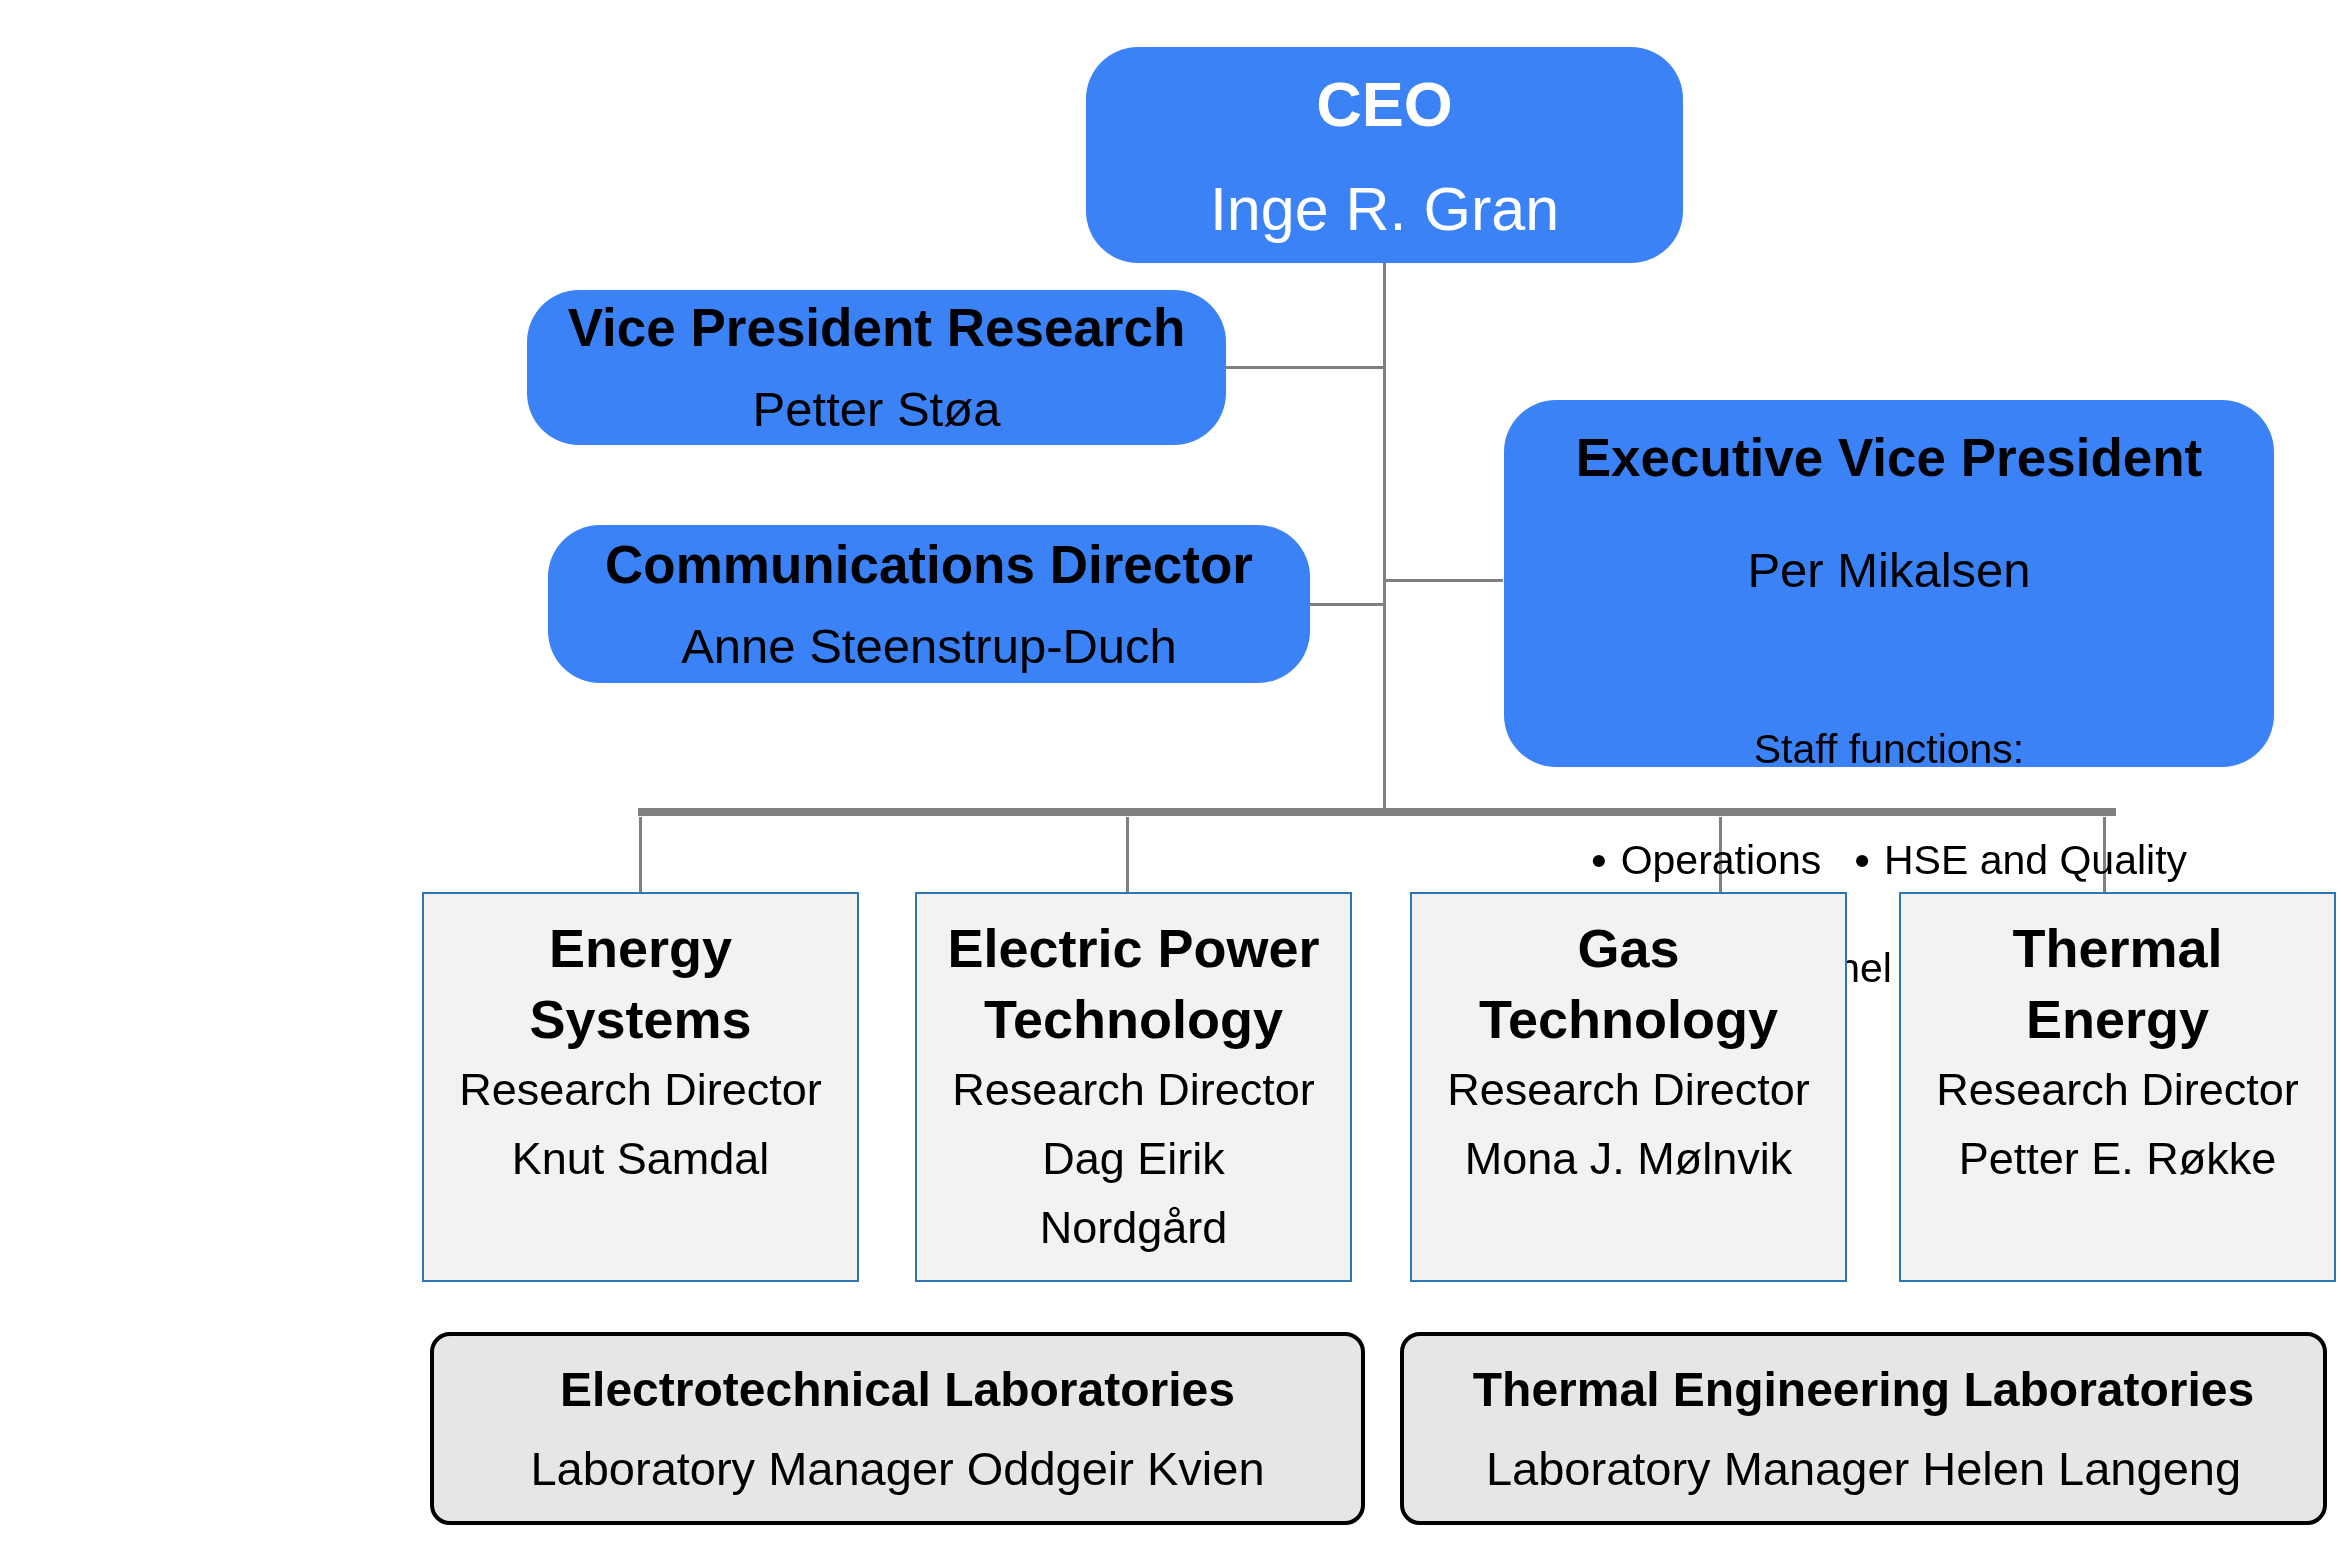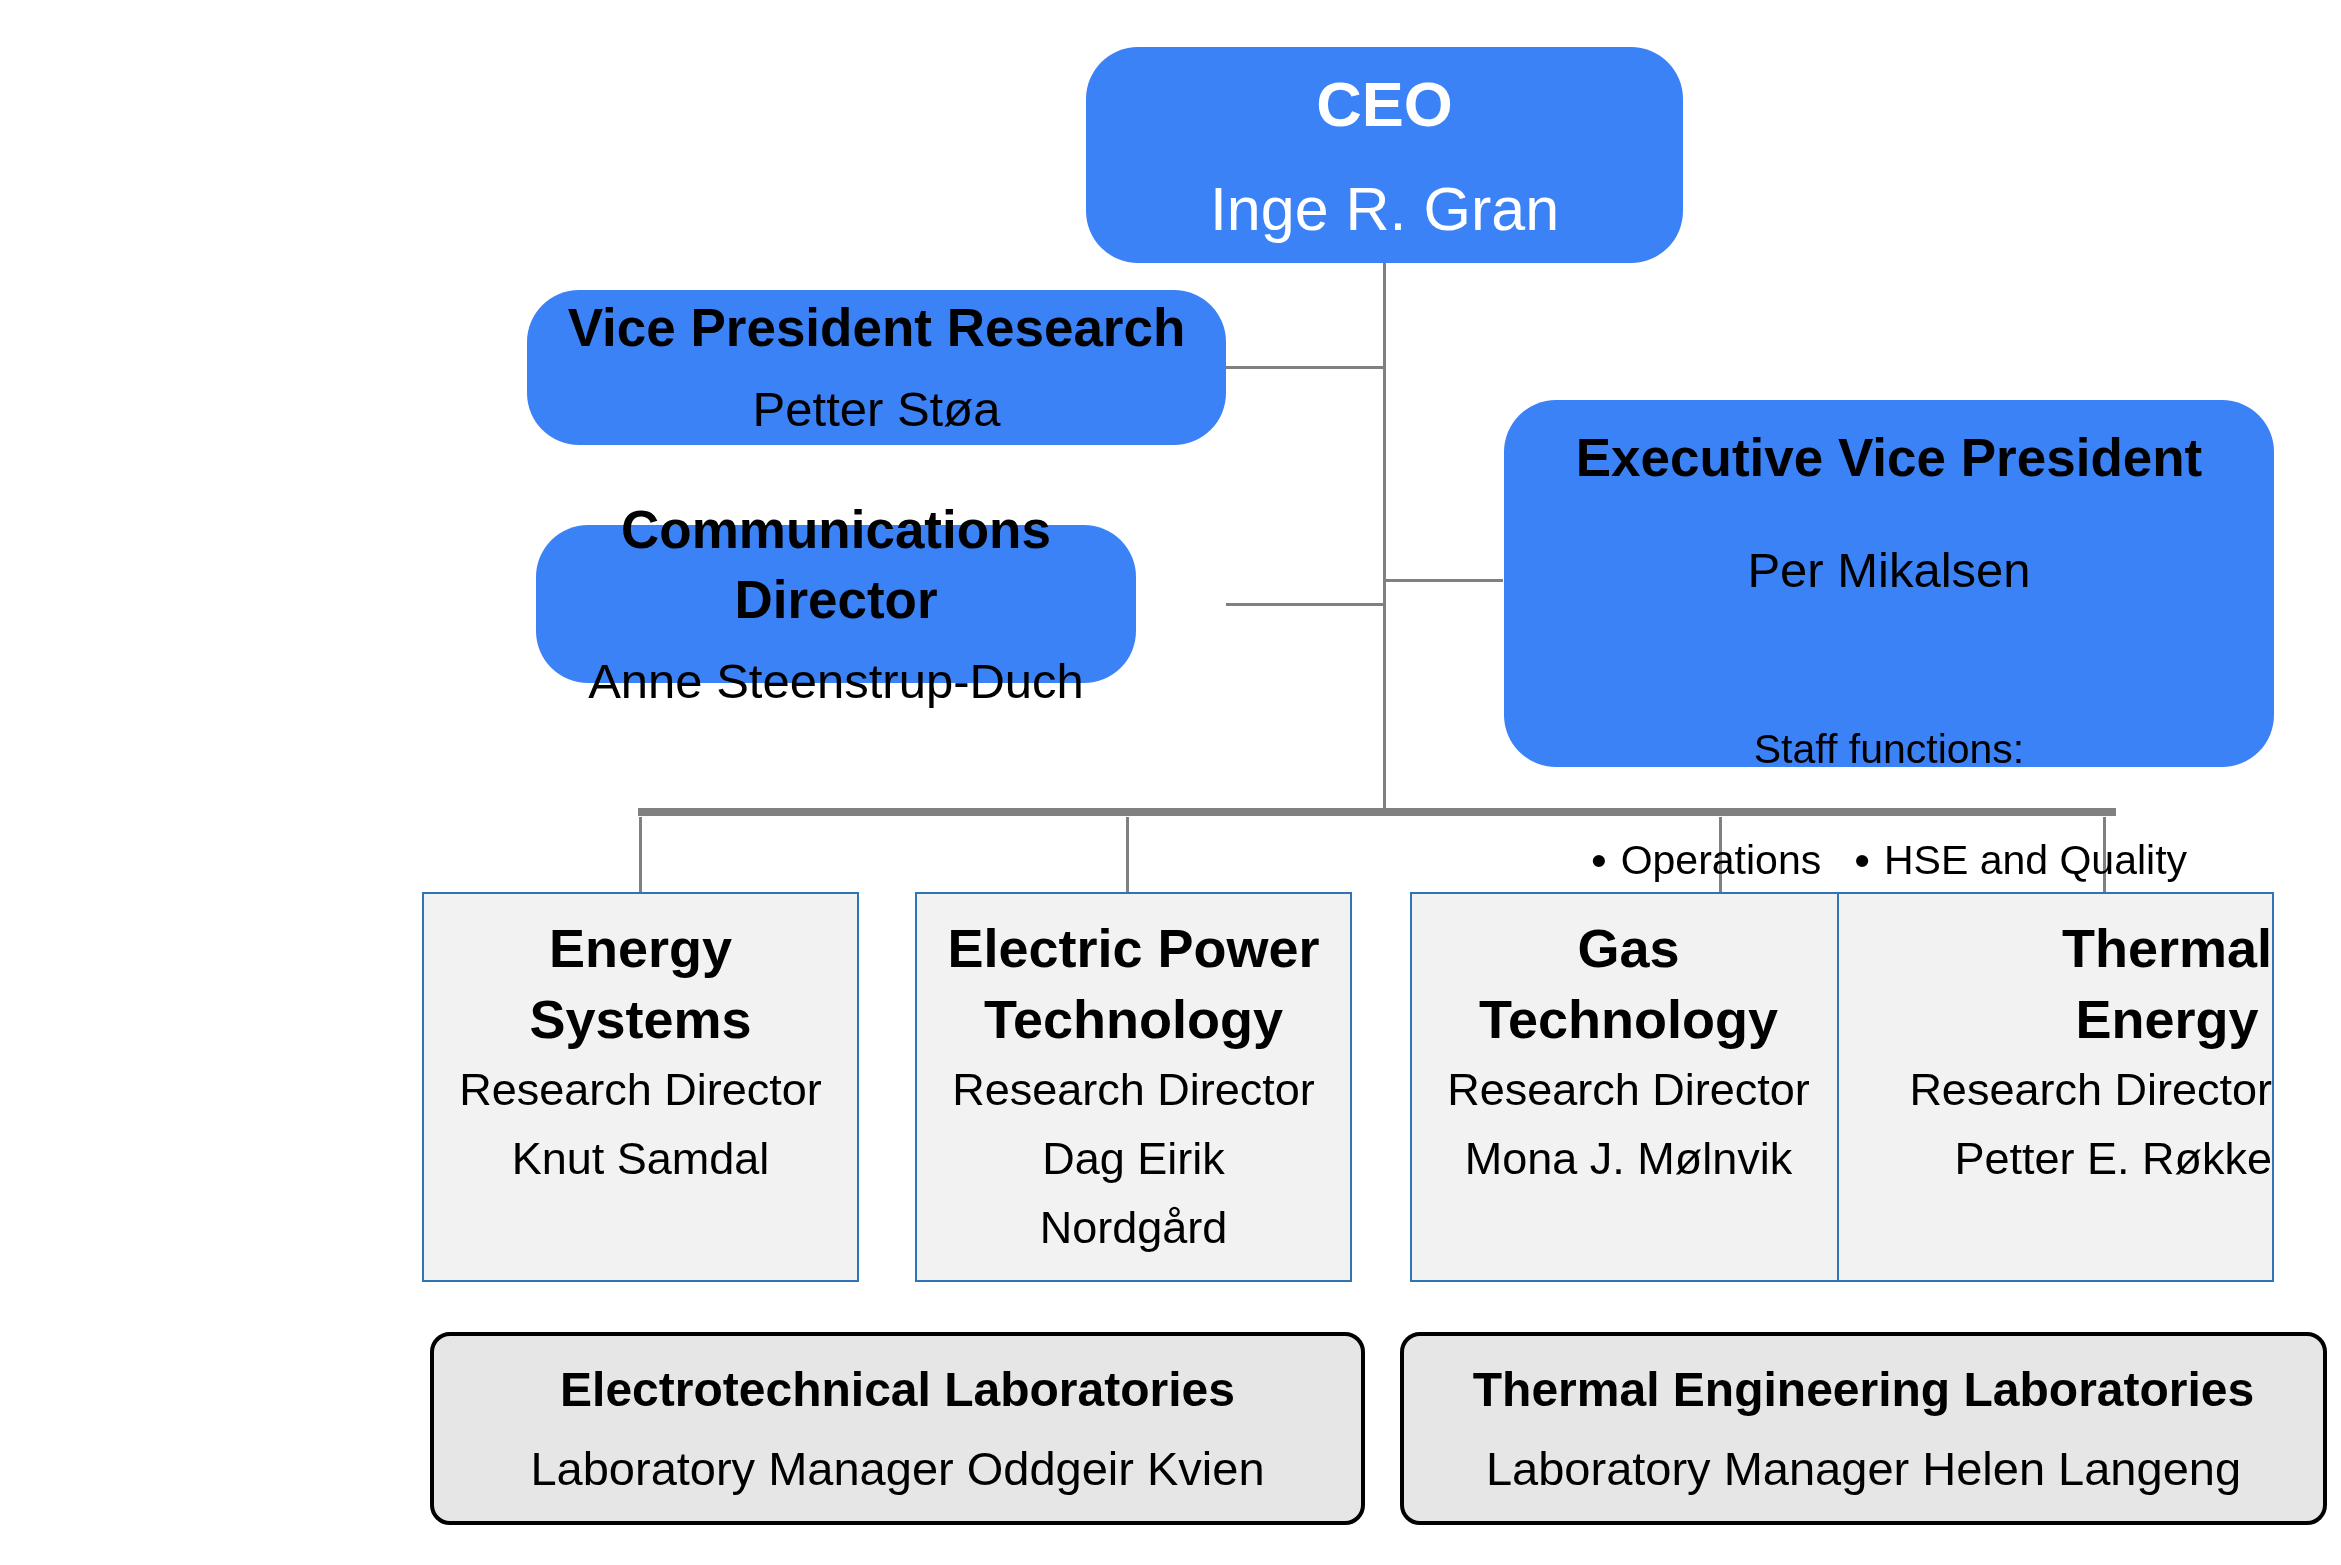--- a/index.html
+++ b/index.html
@@ -105,21 +105,21 @@
   <div id="ceo-box" class="box-blue" style="left:1086px; top:47px; width:597px; height:216px;">
     <div class="blue-title">CEO</div>
     <div class="blue-name">Inge R. Gran</div>
   </div>
 
   <div id="vp-box" class="box-blue" style="left:527px; top:290px; width:699px; height:155px;">
     <div class="blue-title">Vice President Research</div>
     <div class="blue-name">Petter Støa</div>
   </div>
 
-  <div id="comms-box" class="box-blue" style="left:536px; top:525px; width:600px; height:158px;">
+  <div id="comms-box" class="box-blue" style="left:548px; top:525px; width:762px; height:158px;">
     <div class="blue-title">Communications Director</div>
     <div class="blue-name">Anne Steenstrup-Duch</div>
   </div>
 
   <div id="evp-box" class="box-blue" style="left:1504px; top:400px; width:770px; height:367px;">
     <div class="blue-title">Executive Vice President</div>
     <div class="blue-name">Per Mikalsen</div>
     <div class="evp-divider"></div>
     <div class="staff-heading">Staff functions:</div>
     <div class="staff-row">
@@ -173,21 +173,21 @@
       <span class="dept-line">Gas</span>
       <span class="dept-line">Technology</span>
     </div>
     <div class="dept-role">Research Director</div>
     <div class="dept-name">
       <span class="dept-line">Mona J. Mølnvik</span>
       <span class="dept-line"></span>
     </div>
   </div>
 
-  <div class="box-dept" style="left:1837px; top:892px;align-items:flex-end;">
+  <div class="box-dept" style="left:1899px; top:892px;">
     <div class="dept-title">
       <span class="dept-line">Thermal</span>
       <span class="dept-line">Energy</span>
     </div>
     <div class="dept-role">Research Director</div>
     <div class="dept-name">
       <span class="dept-line">Petter E. Røkke</span>
       <span class="dept-line"></span>
     </div>
   </div>

